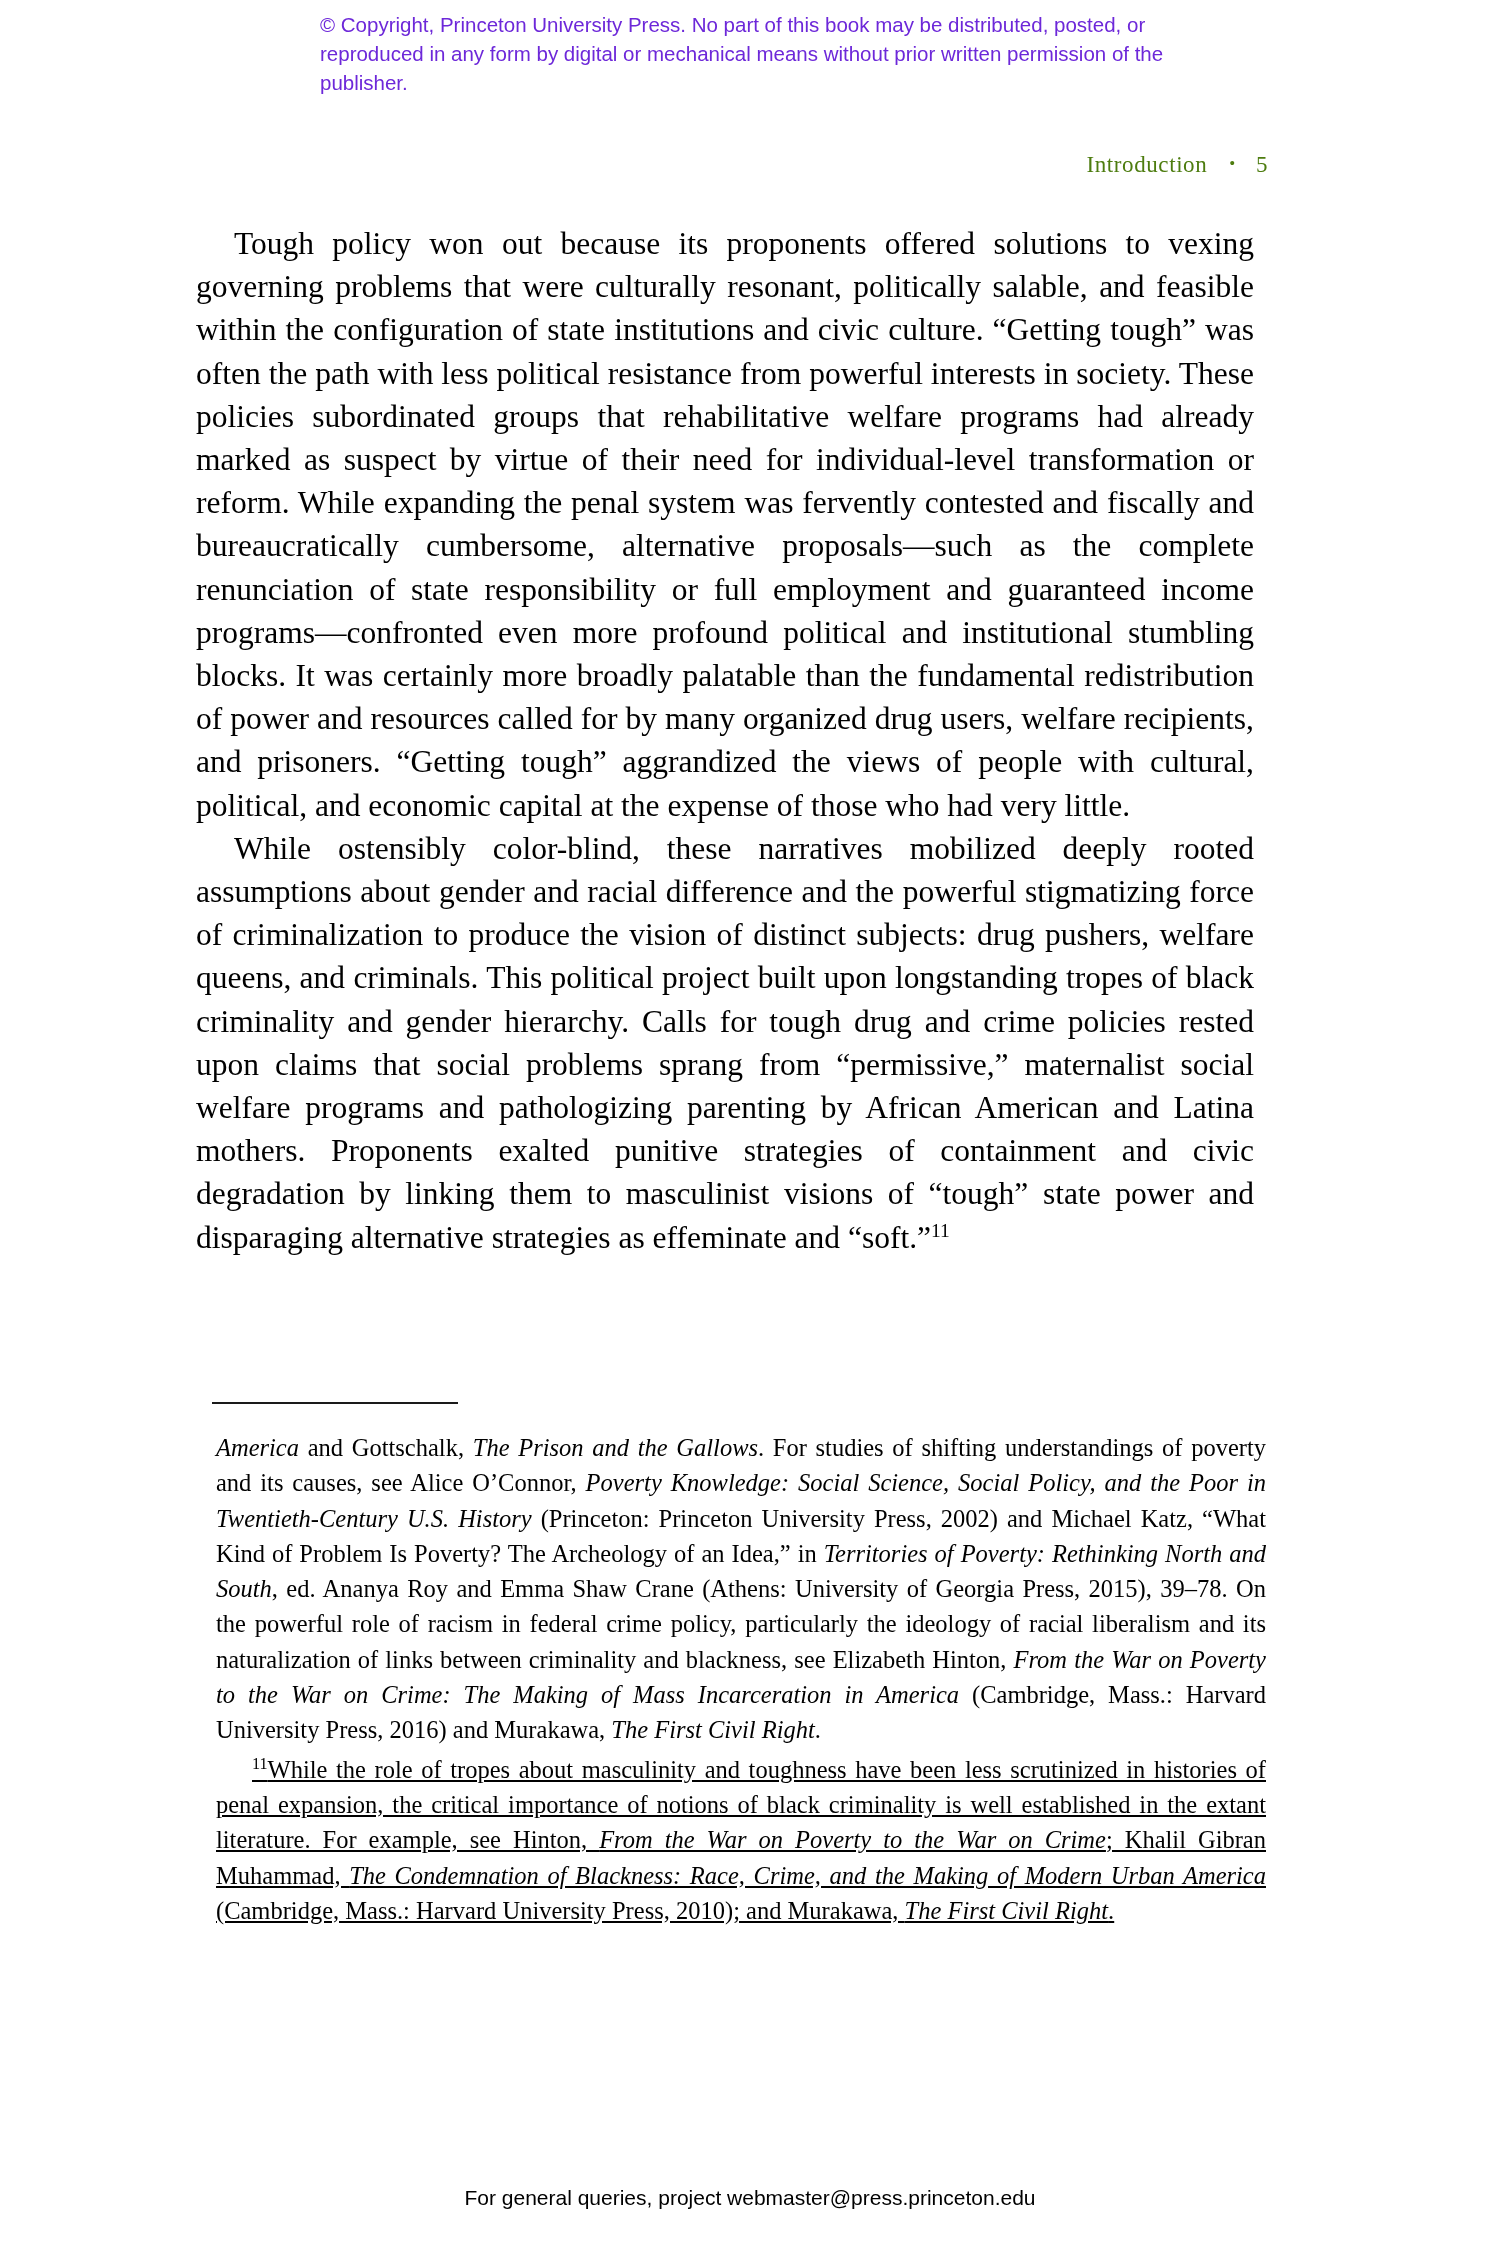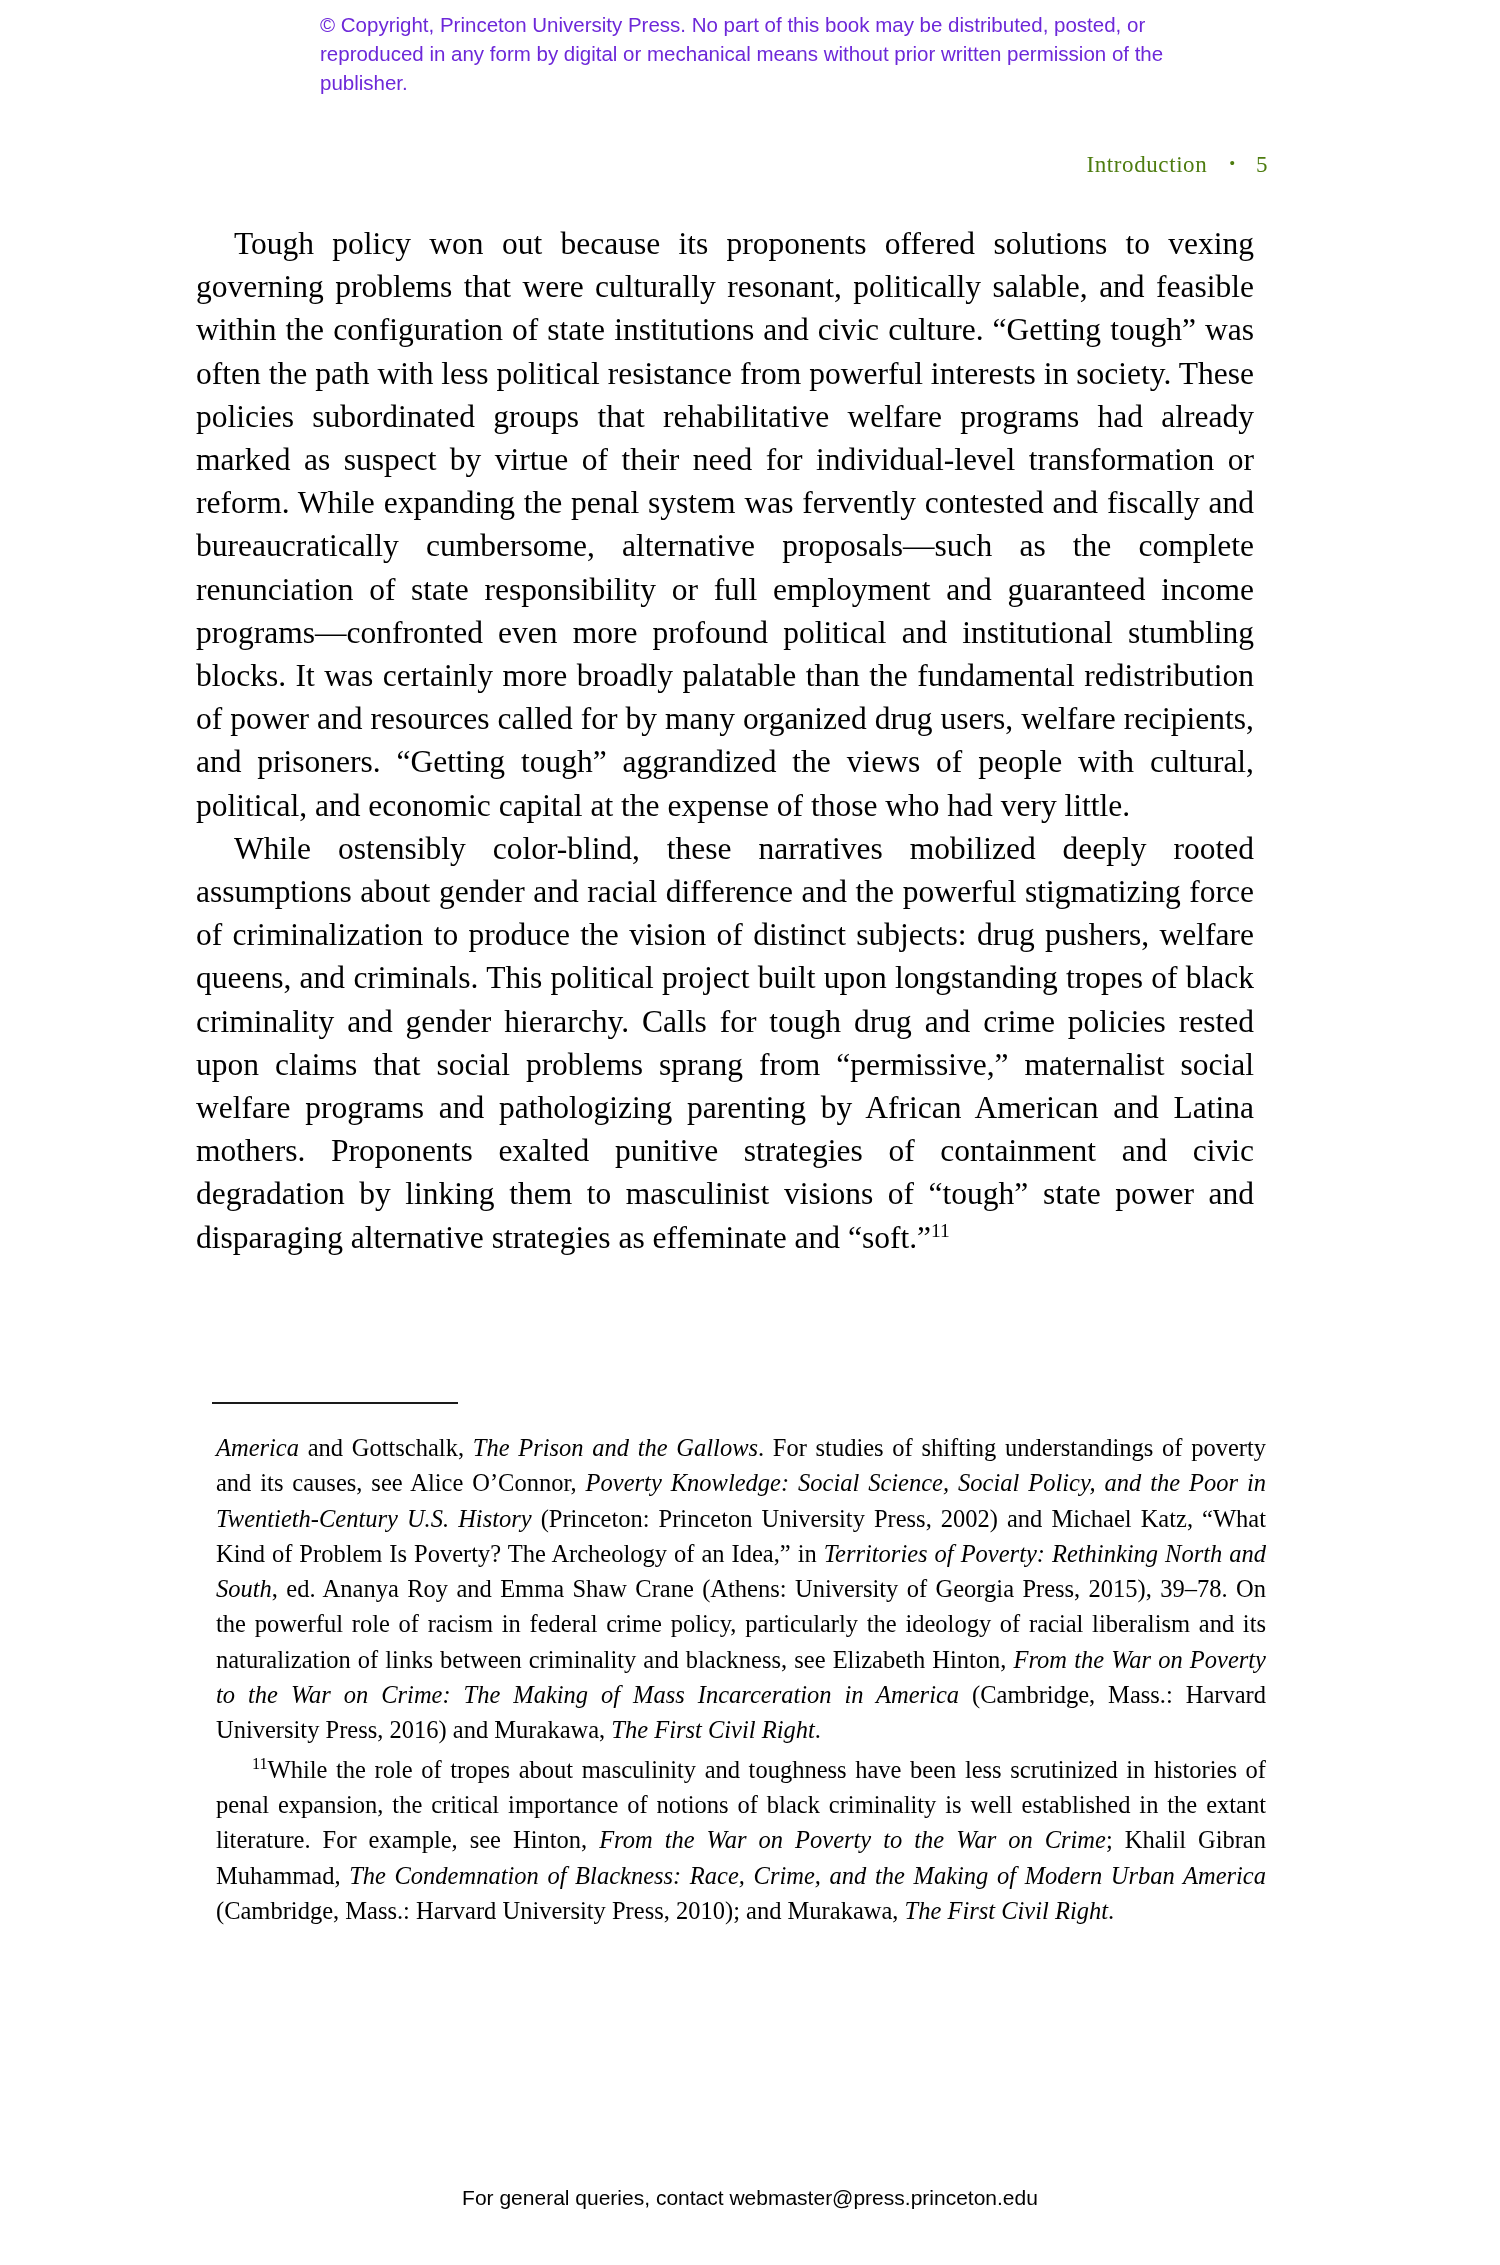--- a/index.html
+++ b/index.html
@@ -96,20 +96,21 @@
     text-align: justify;
     text-justify: inter-word;
     font-size: 24.5px;
     line-height: 35.3px;
   }
   .fn-par.continued {
     text-indent: 0;
   }
   .fn-par.numbered {
     text-indent: 36px;
+    text-decoration: underline;
   }
   .fn-par i, .fn-par em {
     font-style: italic;
   }
   sup.fn-num {
     font-size: 0.66em;
     vertical-align: super;
     line-height: 0;
   }
 
@@ -140,13 +141,13 @@
 </div>
 
 <div class="footnotes">
   <hr class="fn-rule">
   <div id="footnote-list">
       <p class="fn-par continued"><i>America</i><span> and Gottschalk, </span><i>The Prison and the Gallows</i><span>. For studies of shifting understandings of poverty and its causes, see Alice O’Connor, </span><i>Poverty Knowledge: Social Science, Social Policy, and the Poor in Twentieth-Century U.S. History</i><span> (Princeton: Princeton University Press, 2002) and Michael Katz, “What Kind of Problem Is Poverty? The Archeology of an Idea,” in </span><i>Territories of Poverty: Rethinking North and South</i><span>, ed. Ananya Roy and Emma Shaw Crane (Athens: University of Georgia Press, 2015), 39–78. On the powerful role of racism in federal crime policy, particularly the ideology of racial liberalism and its naturalization of links between criminality and blackness, see Elizabeth Hinton, </span><i>From the War on Poverty to the War on Crime: The Making of Mass Incarceration in America</i><span> (Cambridge, Mass.: Harvard University Press, 2016) and Murakawa, </span><i>The First Civil Right</i><span>.</span></p>
       <p class="fn-par numbered"><sup class="fn-num">11</sup><span>While the role of tropes about masculinity and toughness have been less scrutinized in histories of penal expansion, the critical importance of notions of black criminality is well established in the extant literature. For example, see Hinton, </span><i>From the War on Poverty to the War on Crime</i><span>; Khalil Gibran Muhammad, </span><i>The Condemnation of Blackness: Race, Crime, and the Making of Modern Urban America</i><span> (Cambridge, Mass.: Harvard University Press, 2010); and Murakawa, </span><i>The First Civil Right</i><span>.</span></p>
     </div>
 </div>
 
-<div class="page-footer">For general queries, contact webmaster@press.princeton.edu</div>
+<div class="page-footer">For general queries, project webmaster@press.princeton.edu</div>
 
 </body></html>

